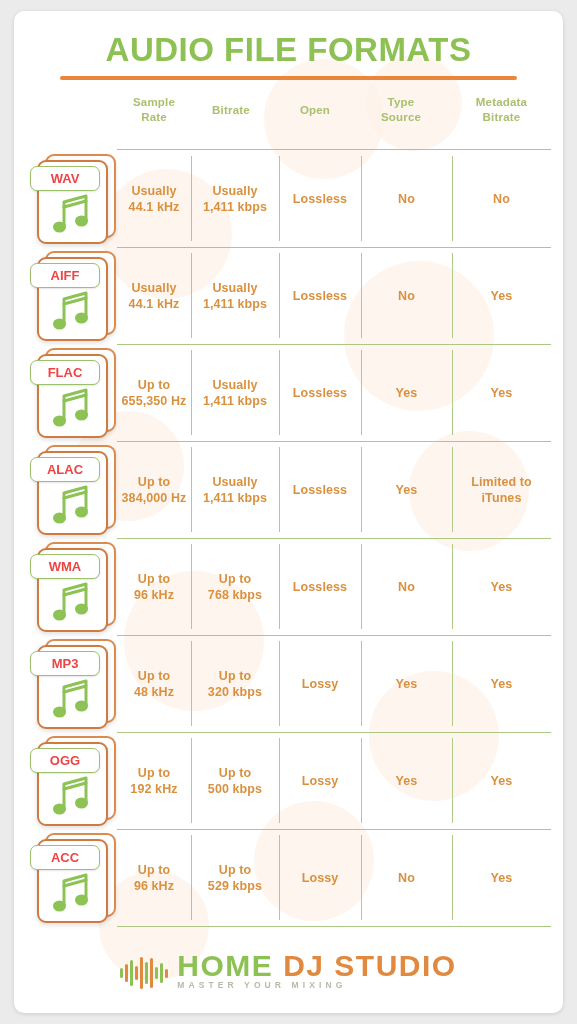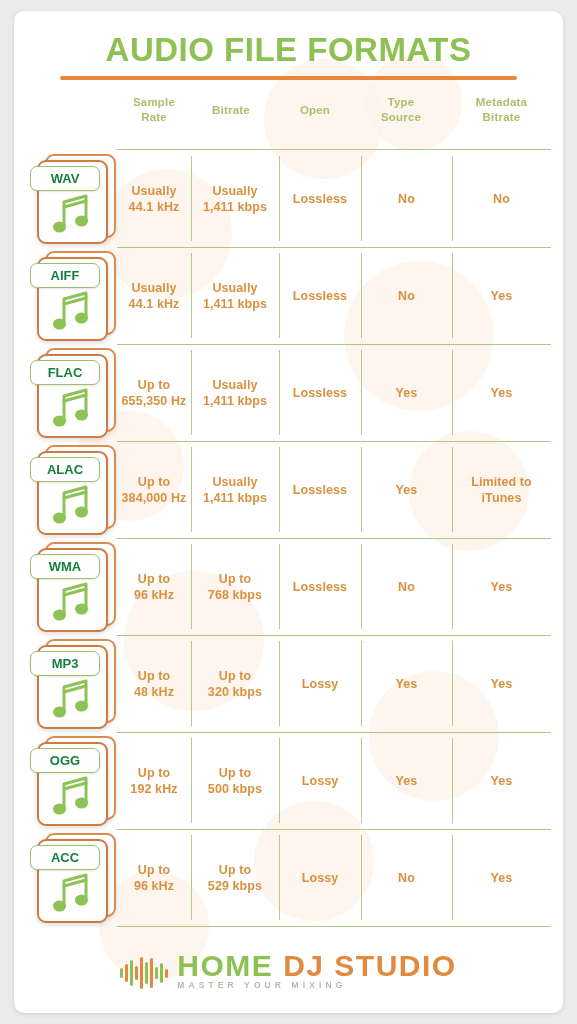--- a/index.html
+++ b/index.html
@@ -76,21 +76,21 @@
     border:2px solid #cf7a3e;border-radius:9px;background:#ffffff;
     box-shadow:0 2px 5px rgba(0,0,0,.13);
   }
   .fmt .pill{
     position:absolute;left:-6px;top:12px;
     width:68px;height:23px;
     border:1.6px solid #9cc06b;border-radius:7px;
     background:#ffffff;
     display:flex;align-items:center;justify-content:center;
     font-size:13px;font-weight:bold;
-    color:#15803d;
+    color:#ef4444;
     box-shadow:0 1px 2px rgba(0,0,0,.10);
     z-index:3;
   }
   .fmt .note{position:absolute;left:14px;top:40px;width:44px;height:42px;z-index:2;}
 
   
   .footer{position:absolute;left:0;bottom:22px;width:100%;text-align:center;}
   .logo{display:inline-flex;align-items:center;gap:9px;}
   .eq{display:flex;align-items:center;gap:2px;height:34px;}
   .eq i{display:block;width:3px;border-radius:1.5px;}

